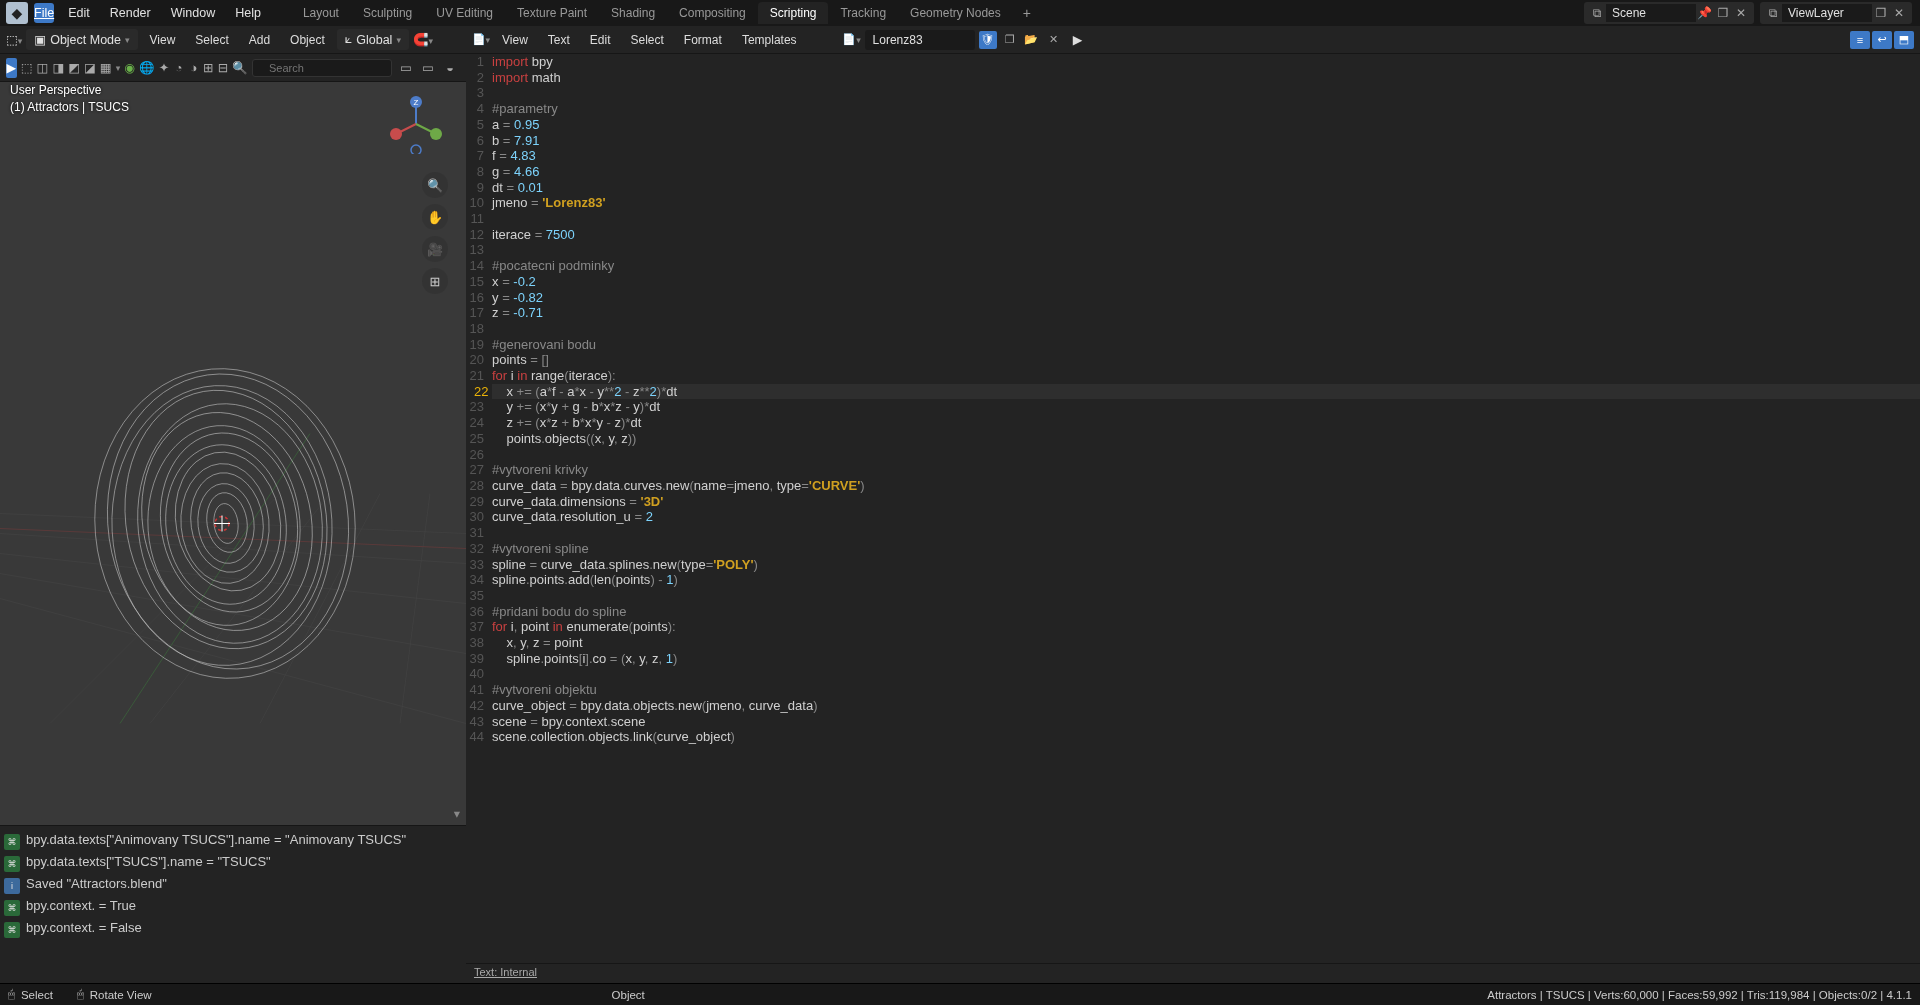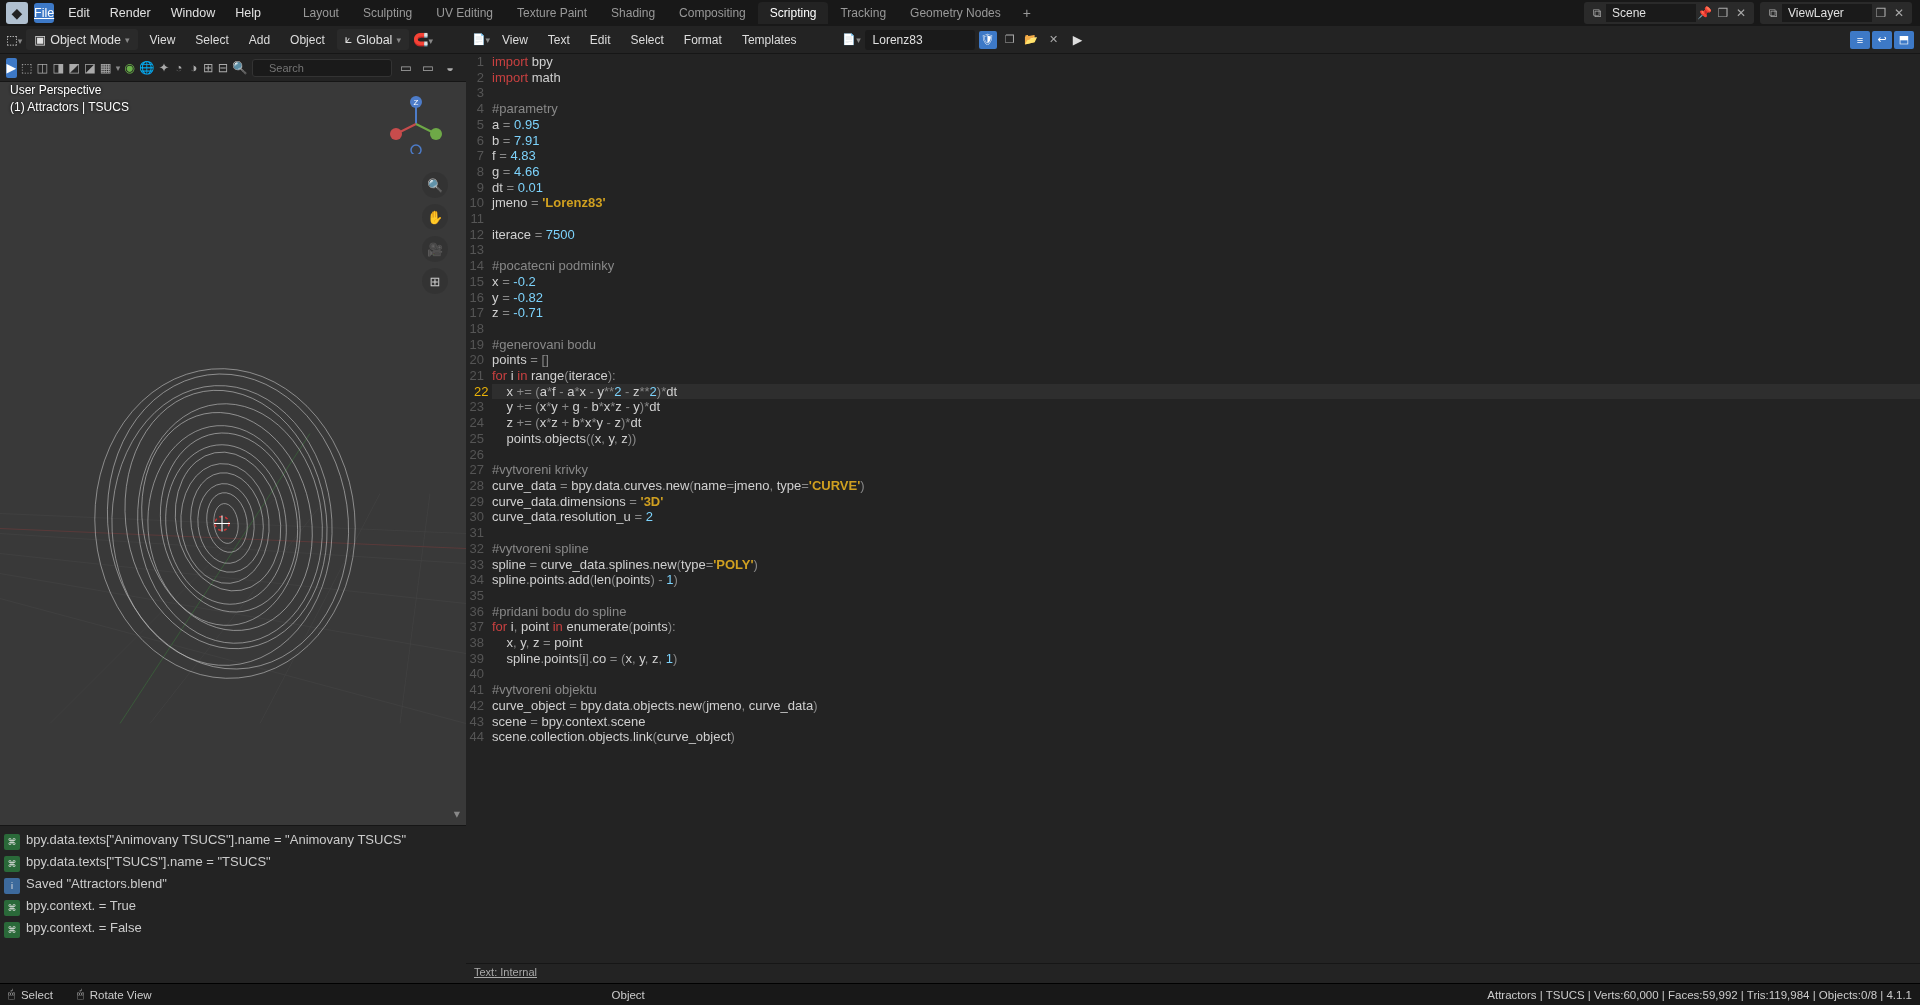--- a/index.html
+++ b/index.html
@@ -341,15 +341,15 @@
       <div class="sb-item">
           <span>🖱</span>
           <span>Select</span>
         </div>
       <div class="sb-item">
           <span>🖱</span>
           <span>Rotate View</span>
         </div>
     </div>
     <div class="sb-center">Object</div>
-    <div class="sb-right">Attractors | TSUCS | Verts:60,000 | Faces:59,992 | Tris:119,984 | Objects:0/8 | 4.1.1</div>
+    <div class="sb-right">Attractors | TSUCS | Verts:60,000 | Faces:59,992 | Tris:119,984 | Objects:0/2 | 4.1.1</div>
   </div>
 </div>
 
 </body></html>

